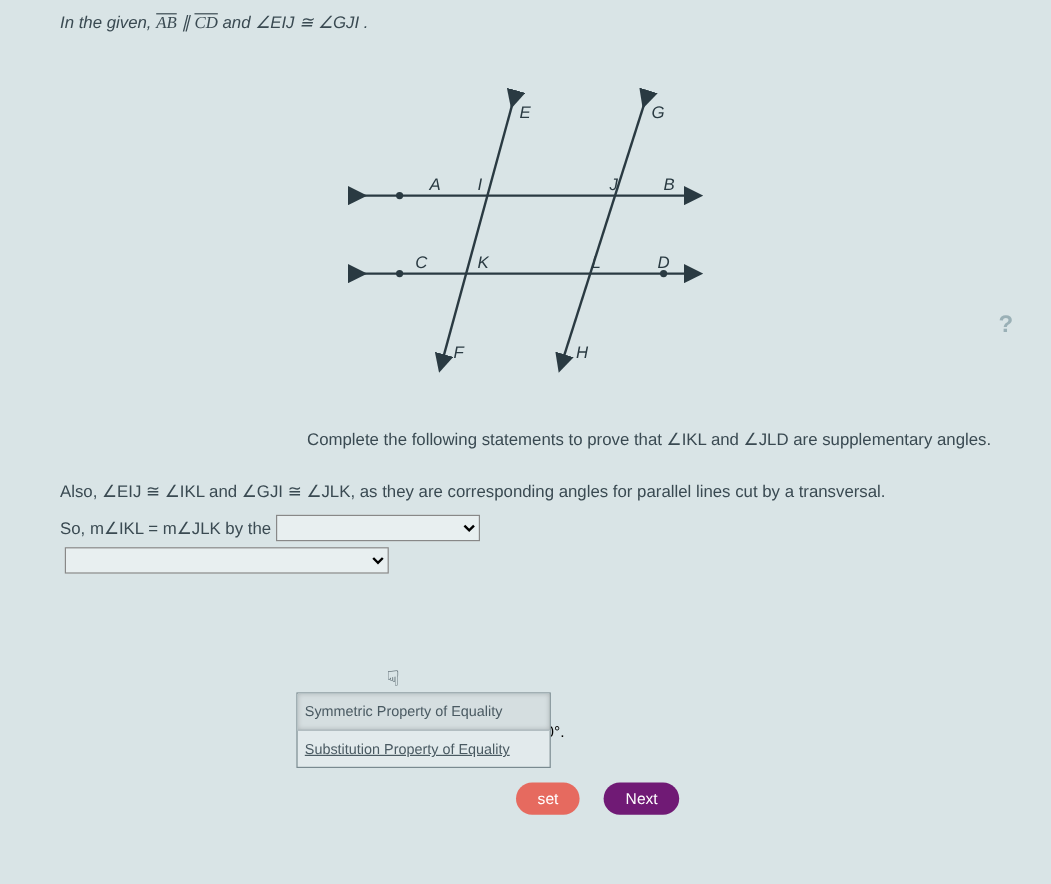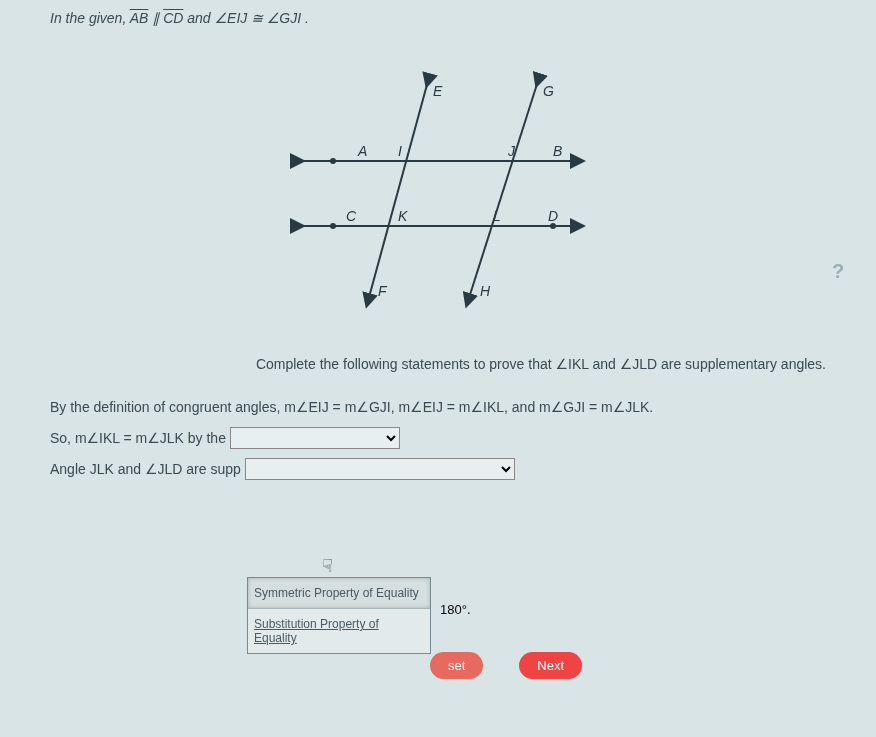--- a/index.html
+++ b/index.html
@@ -7,21 +7,21 @@
     width: 876px;
     height: 737px;
     background: #d9e4e6;
     font-family: Arial, sans-serif;
     font-size: 14px;
     color: #3a4a52;
     padding: 10px 50px;
     position: relative;
     overflow: hidden;
   }
-  .overline { text-decoration: overline; }
+  .overline { text-decoration: overline; font-family: Liberation Serif, serif; }
   .problem-statement { margin-bottom: 20px; font-style: italic; }
   .figure-area {
     width: 100%;
     height: 280px;
     display: flex;
     justify-content: center;
     align-items: center;
     position: relative;
   }
   .figure-svg { }
@@ -37,21 +37,21 @@
     vertical-align: middle;
     margin: 0 4px;
   }
   .blank1 { width: 170px; }
   .blank2 { width: 270px; }
   .blank3 { width: 130px; }
   .dropdown-menu {
     position: absolute;
     left: 247px;
     top: 577px;
-    width: 184px;
+    width: 212px;
     background: #e2eaec;
     border: 1px solid #7a8a90;
     z-index: 10;
   }
   .dropdown-menu .opt {
     padding: 8px 6px;
     border-bottom: 1px solid #a8b5b9;
     font-size: 12px;
     color: #4a5a62;
     cursor: pointer;
@@ -68,32 +68,32 @@
     font-size: 18px;
     z-index: 20;
     color: #3a4a52;
     pointer-events: none;
   }
   .buttons {
     position: absolute;
     left: 430px;
     top: 652px;
     display: flex;
-    gap: 36px;
+    gap: 20px;
   }
   .btn {
     padding: 6px 18px;
     border-radius: 16px;
     font-size: 13px;
     color: #fff;
     border: none;
     cursor: pointer;
   }
   .btn-reset { background: #e66a5f; }
-  .btn-next  { background: #ef4444; }
+  .btn-next  { background: #701a75; }
   .footer-val {
     position: absolute;
     left: 440px;
     top: 602px;
     font-size: 13px;
     color: #000000;
   }
   .help-bubble {
     position:absolute;
     right:20px; top:260px;
@@ -151,27 +151,26 @@
     <text x="120" y="245" font-size="14" font-style="italic" fill="#2a3a42">F</text>
     <text x="222" y="245" font-size="14" font-style="italic" fill="#2a3a42">H</text>
   </svg>
 </div>
 
 <div class="help-bubble">?</div>
 
 <div class="instruction">Complete the following statements to prove that ∠IKL and ∠JLD are supplementary angles.</div>
 
 <div class="proof-lines">
-  <div class="proof-line">By the definition of congruent angles, m∠EIJ = m∠GJI, m∠EIJ = m∠IKL, and m∠GJI = m∠JLK.</div>
+  <div class="proof-line">Also, ∠EIJ ≅ ∠IKL and ∠GJI ≅ ∠JLK, as they are corresponding angles for parallel lines cut by a transversal.</div>
   <div class="proof-line">
     <span class="inl">So, m∠IKL = m∠JLK by the </span>
     <select class="blank blank1"><option></option></select>
   </div>
   <div class="proof-line">
-    <span class="inl">Angle JLK and ∠JLD are supp</span>
     <select class="blank blank2"><option></option></select>
   </div>
 </div>
 
 <div class="dropdown-menu">
   <div class="opt hover">Symmetric Property of Equality</div>
   <div class="opt">Substitution Property of Equality</div>
 </div>
 
 <div class="cursor-hand">☟</div>

